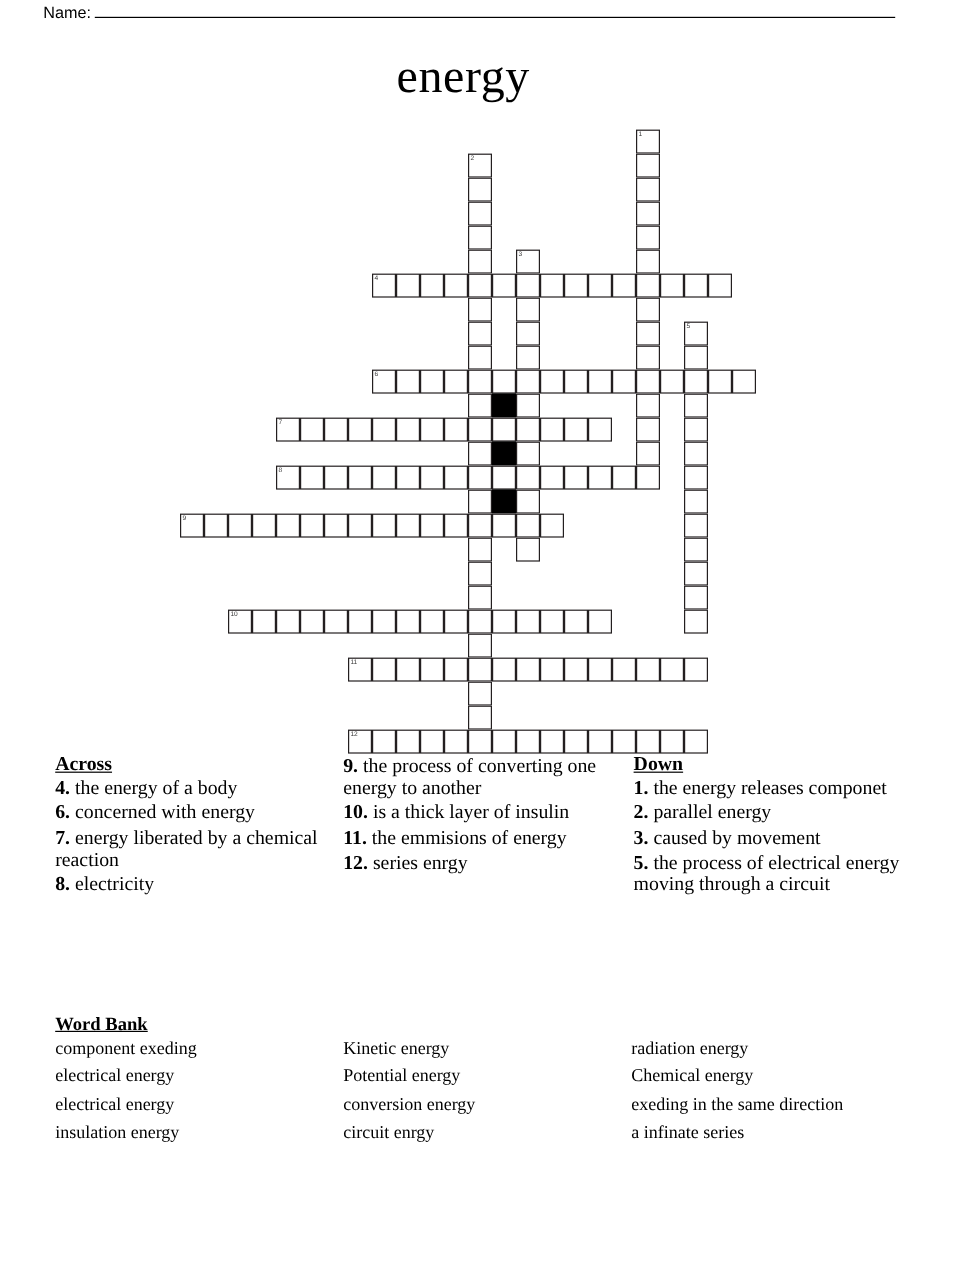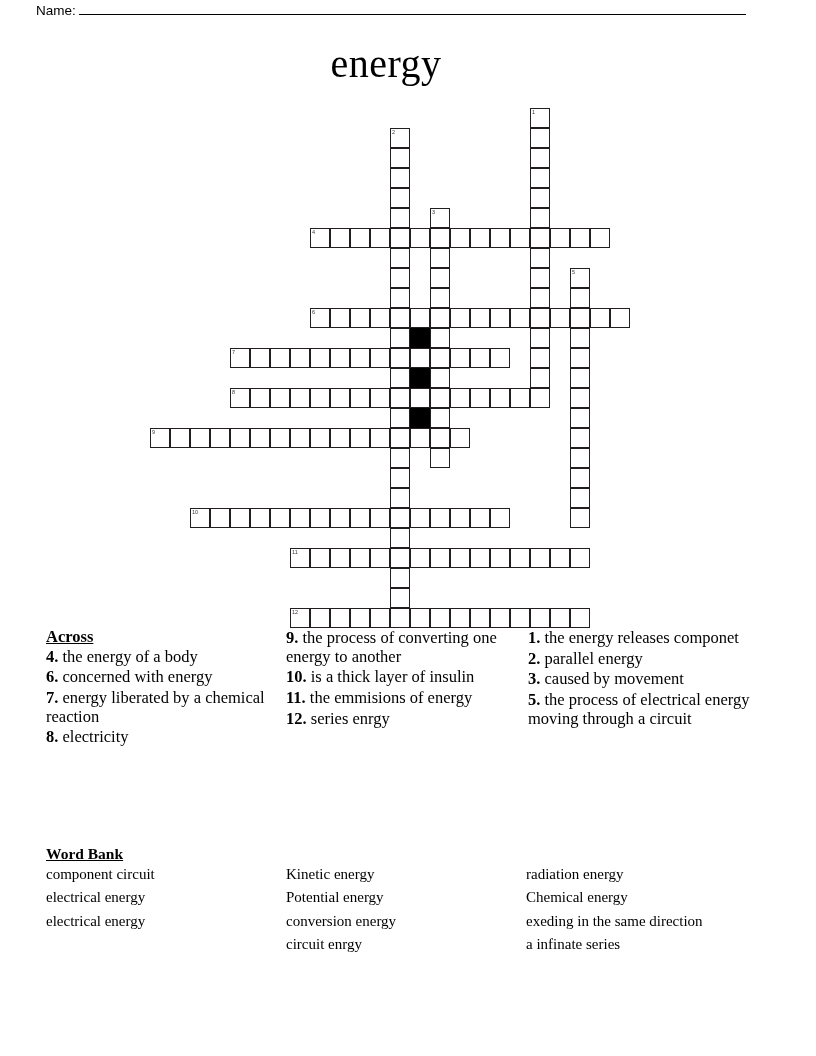--- a/index.html
+++ b/index.html
@@ -367,20 +367,21 @@
       <span class="n">11.</span>
       <span>the emmisions of energy</span>
     </span>
     <span class="clue">
       <span class="n">12.</span>
       <span>series enrgy</span>
     </span>
   </div>
 
   <div class="clue-col c3">
+    <span class="clue-head">Down</span>
     <span class="clue">
       <span class="n">1.</span>
       <span>the energy releases componet</span>
     </span>
     <span class="clue">
       <span class="n">2.</span>
       <span>parallel energy</span>
     </span>
     <span class="clue">
       <span class="n">3.</span>
@@ -391,23 +392,24 @@
       <span>the process of electrical energy moving through a circuit</span>
     </span>
   </div>
 
 </div>
 
 <div class="wordbank">
   <span class="wb-head">Word Bank</span>
   <div class="wb-cols">
     <div class="wb-col">
-      <span class="wb-item">component circuit</span>
+      <span class="wb-item">component exeding</span>
       <span class="wb-item">electrical energy</span>
       <span class="wb-item">electrical energy</span>
+      <span class="wb-item">insulation energy</span>
     </div>
     <div class="wb-col">
       <span class="wb-item">Kinetic energy</span>
       <span class="wb-item">Potential energy</span>
       <span class="wb-item">conversion energy</span>
       <span class="wb-item">circuit enrgy</span>
     </div>
     <div class="wb-col">
       <span class="wb-item">radiation energy</span>
       <span class="wb-item">Chemical energy</span>

